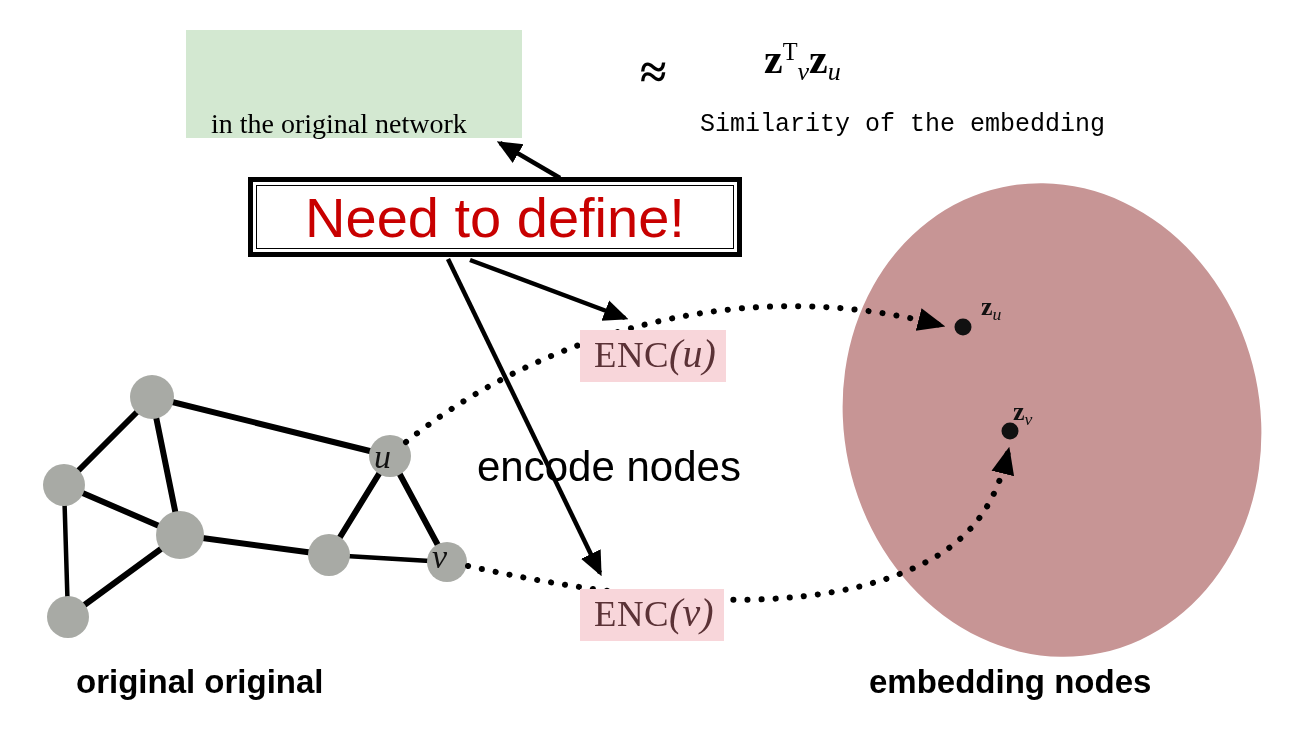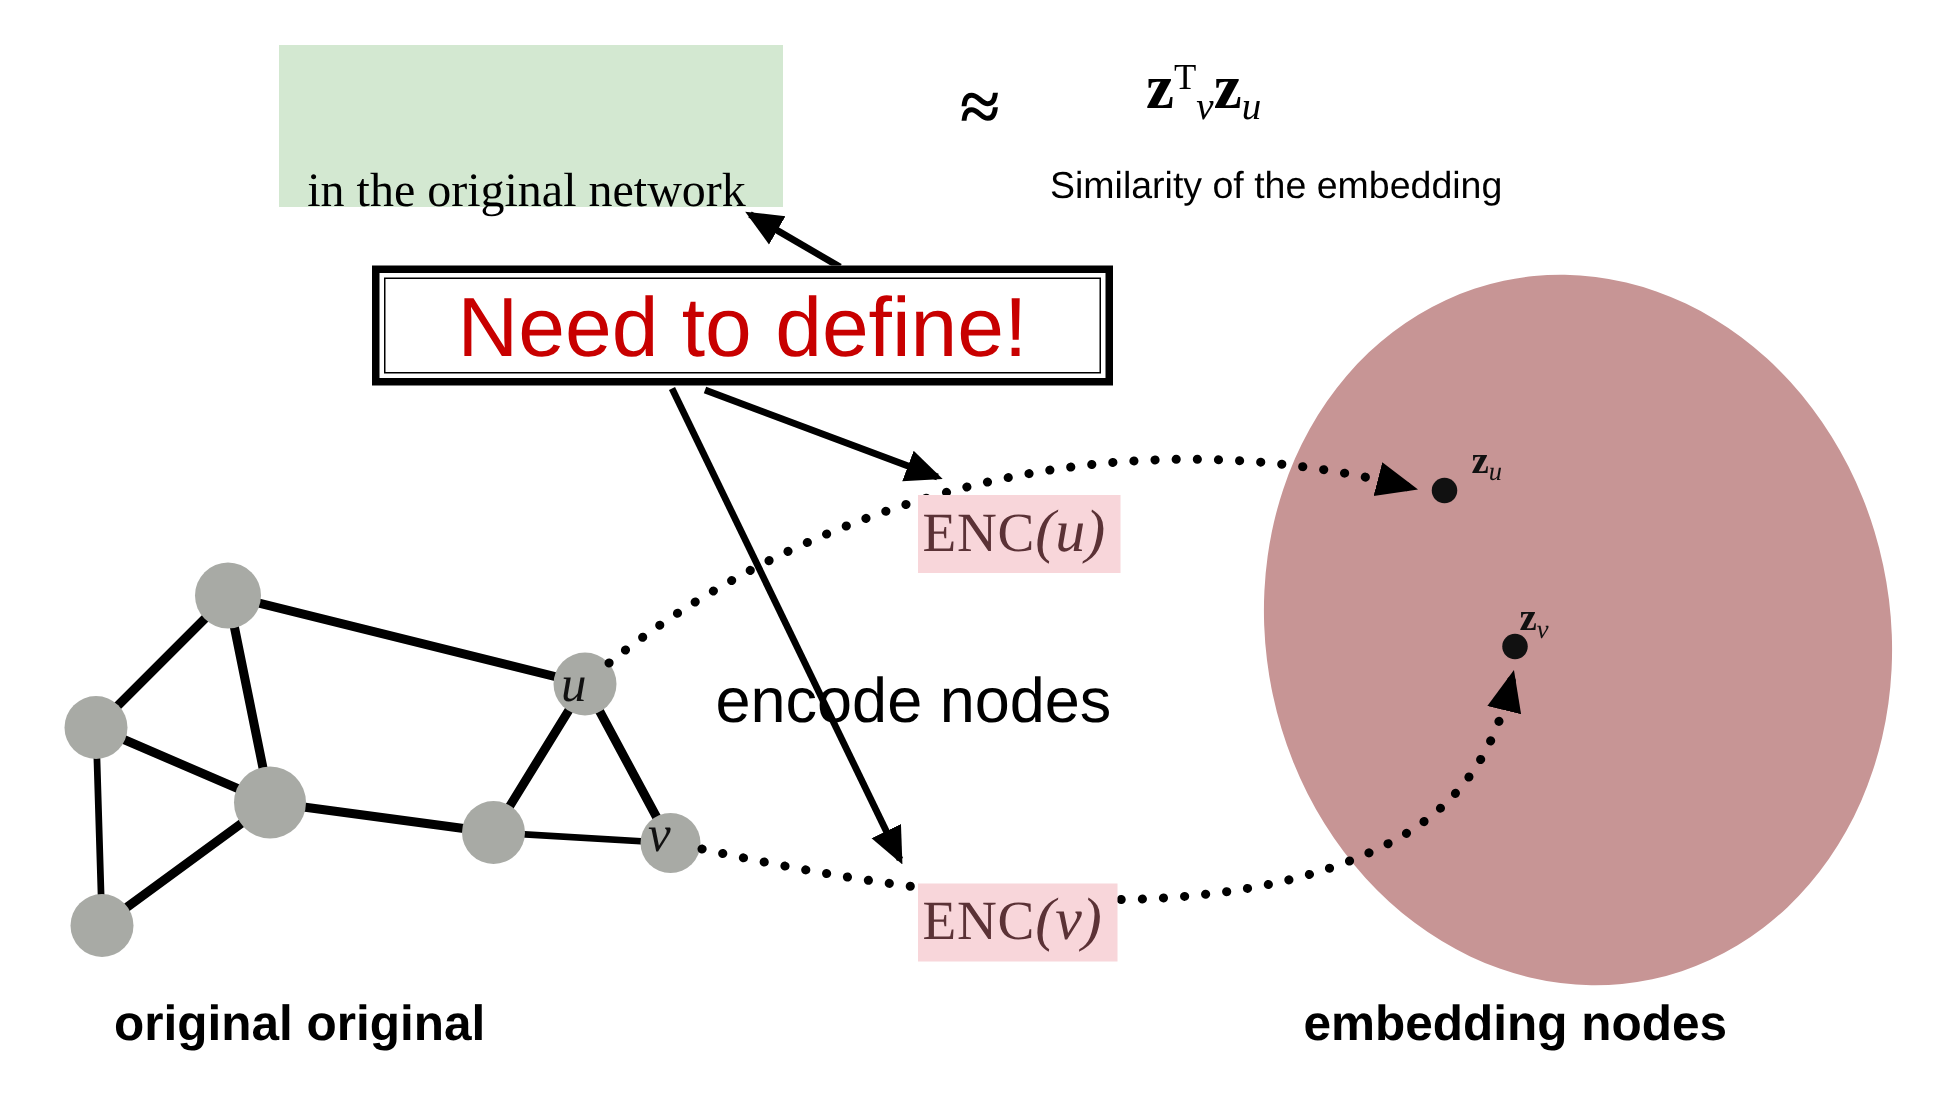--- a/index.html
+++ b/index.html
@@ -42,26 +42,25 @@
     font-family: "Liberation Serif", serif;
     font-size: 47px;
     line-height: 1;
     color: #000000;
     white-space: nowrap;
   }
   #similarity-expr .mvar {
     font-style: italic;
   }
   #similarity-sub {
-    left: 191px;
+    left: 211px;
     top: 108px;
     width: 320px;
-    text-align: center;
-    font-family: "Liberation Serif", serif;
-    font-size: 32px;
+    font-family: "Liberation Serif", serif;
+    font-size: 28px;
     color: #000000;
     white-space: nowrap;
   }
   #approx-sign {
     left: 640px;
     top: 44px;
     font-family: "Liberation Serif", serif;
     font-size: 48px;
     font-weight: bold;
     color: #000000;
@@ -85,21 +84,21 @@
   }
   #zexpr sup {
     font-size: 0.58em;
     font-weight: normal;
     font-style: normal;
     vertical-align: 0.52em;
   }
   #zexpr-caption {
     left: 700px;
     top: 110px;
-    font-family: Liberation Sans, sans-serif;
+    font-family: Liberation Mono, monospace;
     font-size: 25px;
     color: #000000;
     white-space: nowrap;
   }
 
   
   #need-box {
     left: 248px;
     top: 177px;
     width: 494px;
@@ -126,23 +125,22 @@
     color: #c80000;
     white-space: nowrap;
   }
 
   
   .enc-chip {
     background: #f8d6da;
     font-family: "Liberation Serif", serif;
     color: #5b3236;
     white-space: nowrap;
-    padding: 4px 10px 8px 3px;
-    line-height: 1;
-    margin-left: 32px;
+    padding: 4px 10px 8px 14px;
+    line-height: 1;
   }
   #enc-u {
     left: 580px;
     top: 330px;
     font-size: 40px;
   }
   #enc-v {
     left: 580px;
     top: 589px;
     font-size: 40px;

